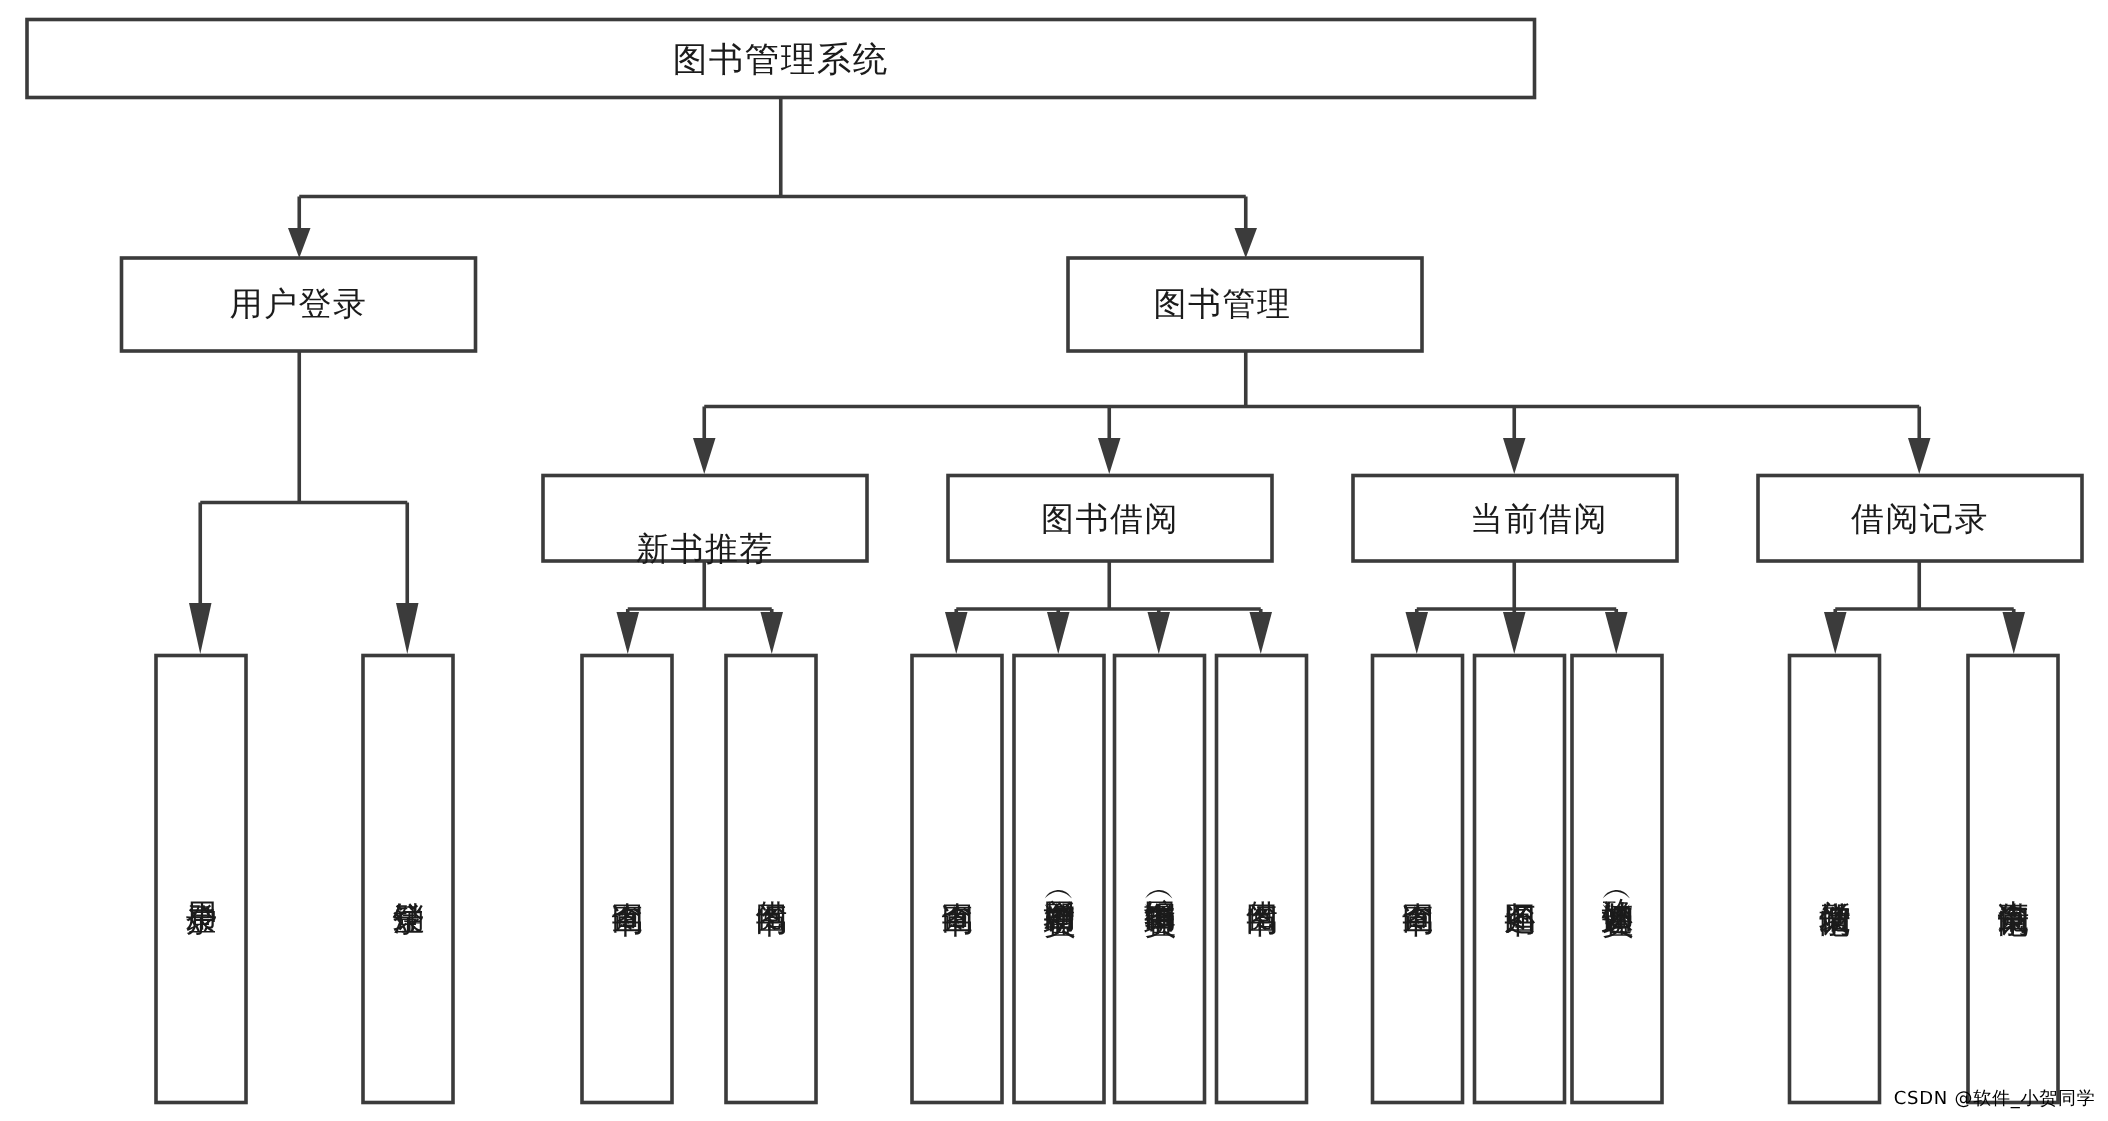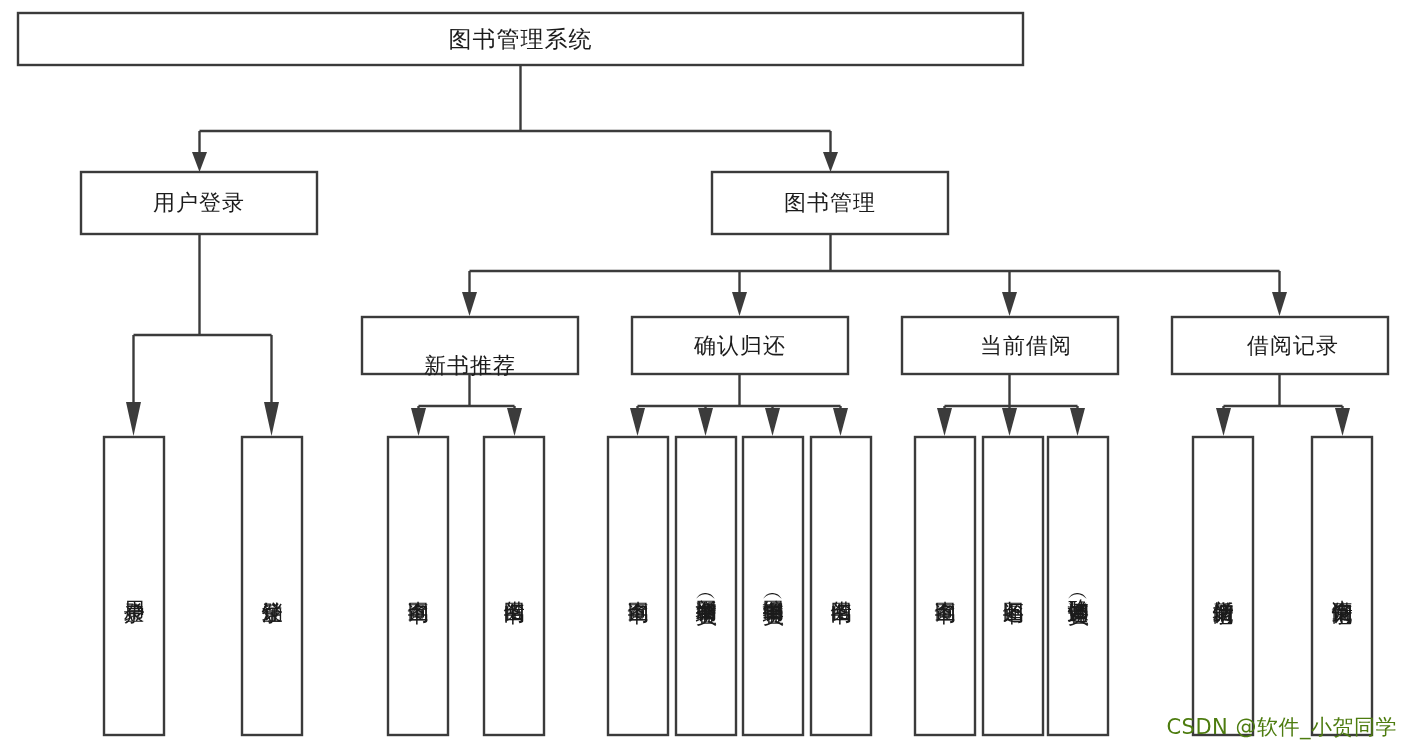--- a/index.html
+++ b/index.html
@@ -73,22 +73,22 @@
     user-select: none;
   }
   .root-label-wrap {
     font-size: 23px;
   }
   #watermark {
     position: absolute;
     right: 8px;
     bottom: 6px;
     font-family: "DejaVu Sans", "Liberation Sans", sans-serif;
-    font-size: 21px;
-    color: #4d7c0f;
+    font-size: 12px;
+    color: #000000;
     letter-spacing: 0.5px;
     white-space: nowrap;
     user-select: none;
   }
 </style>
 </head>
 <body>
 
 <div id="diagram-root">
 
@@ -181,26 +181,26 @@
     <polygon class="arrow-head" points="1335,408 1350,408 1342.5,436"></polygon>
 
     <rect class="node-box" x="1193" y="437" width="60" height="298"></rect>
     <rect class="node-box" x="1312" y="437" width="60" height="298"></rect>
 
   </svg>
 
   <div class="level-label-wrap root-label-wrap" style="left:18px; top:13px; width:1005px; height:52px;">图书管理系统</div>
 
   <div class="level-label-wrap" style="left:81px; top:172px; width:236px; height:62px;">用户登录</div>
-  <div class="level-label-wrap" style="left:712px; top:172px; width:236px; height:62px;">图书管理</div>
+  <div class="level-label-wrap" style="left:697px; top:172px; width:236px; height:62px;">图书管理</div>
 
   <div class="level-label-wrap" style="left:362px; top:317px; width:216px; height:57px;margin-top:20px;">新书推荐</div>
-  <div class="level-label-wrap" style="left:632px; top:317px; width:216px; height:57px;">确认归还</div>
+  <div class="level-label-wrap" style="left:632px; top:317px; width:216px; height:57px;">图书借阅</div>
   <div class="level-label-wrap" style="left:902px; top:317px; width:216px; height:57px;padding-left:16px;">当前借阅</div>
-  <div class="level-label-wrap" style="left:1172px; top:317px; width:216px; height:57px;margin-left:13px;">借阅记录</div>
+  <div class="level-label-wrap" style="left:1172px; top:317px; width:216px; height:57px;">借阅记录</div>
 
   <div class="leaf-label-wrap" style="left:104px; top:437px; width:60px; height:298px;">用户登录</div>
   <div class="leaf-label-wrap" style="left:242px; top:437px; width:60px; height:298px;">注销登录</div>
 
   <div class="leaf-label-wrap" style="left:388px; top:437px; width:60px; height:298px;">查询图书</div>
   <div class="leaf-label-wrap" style="left:484px; top:437px; width:60px; height:298px;">借阅图书</div>
 
   <div class="leaf-label-wrap" style="left:608px; top:437px; width:60px; height:298px;">查询图书</div>
   <div class="leaf-label-wrap" style="left:676px; top:437px; width:60px; height:298px;">新增图书（管理员）</div>
   <div class="leaf-label-wrap" style="left:743px; top:437px; width:60px; height:298px;">编辑图书（管理员）</div>

